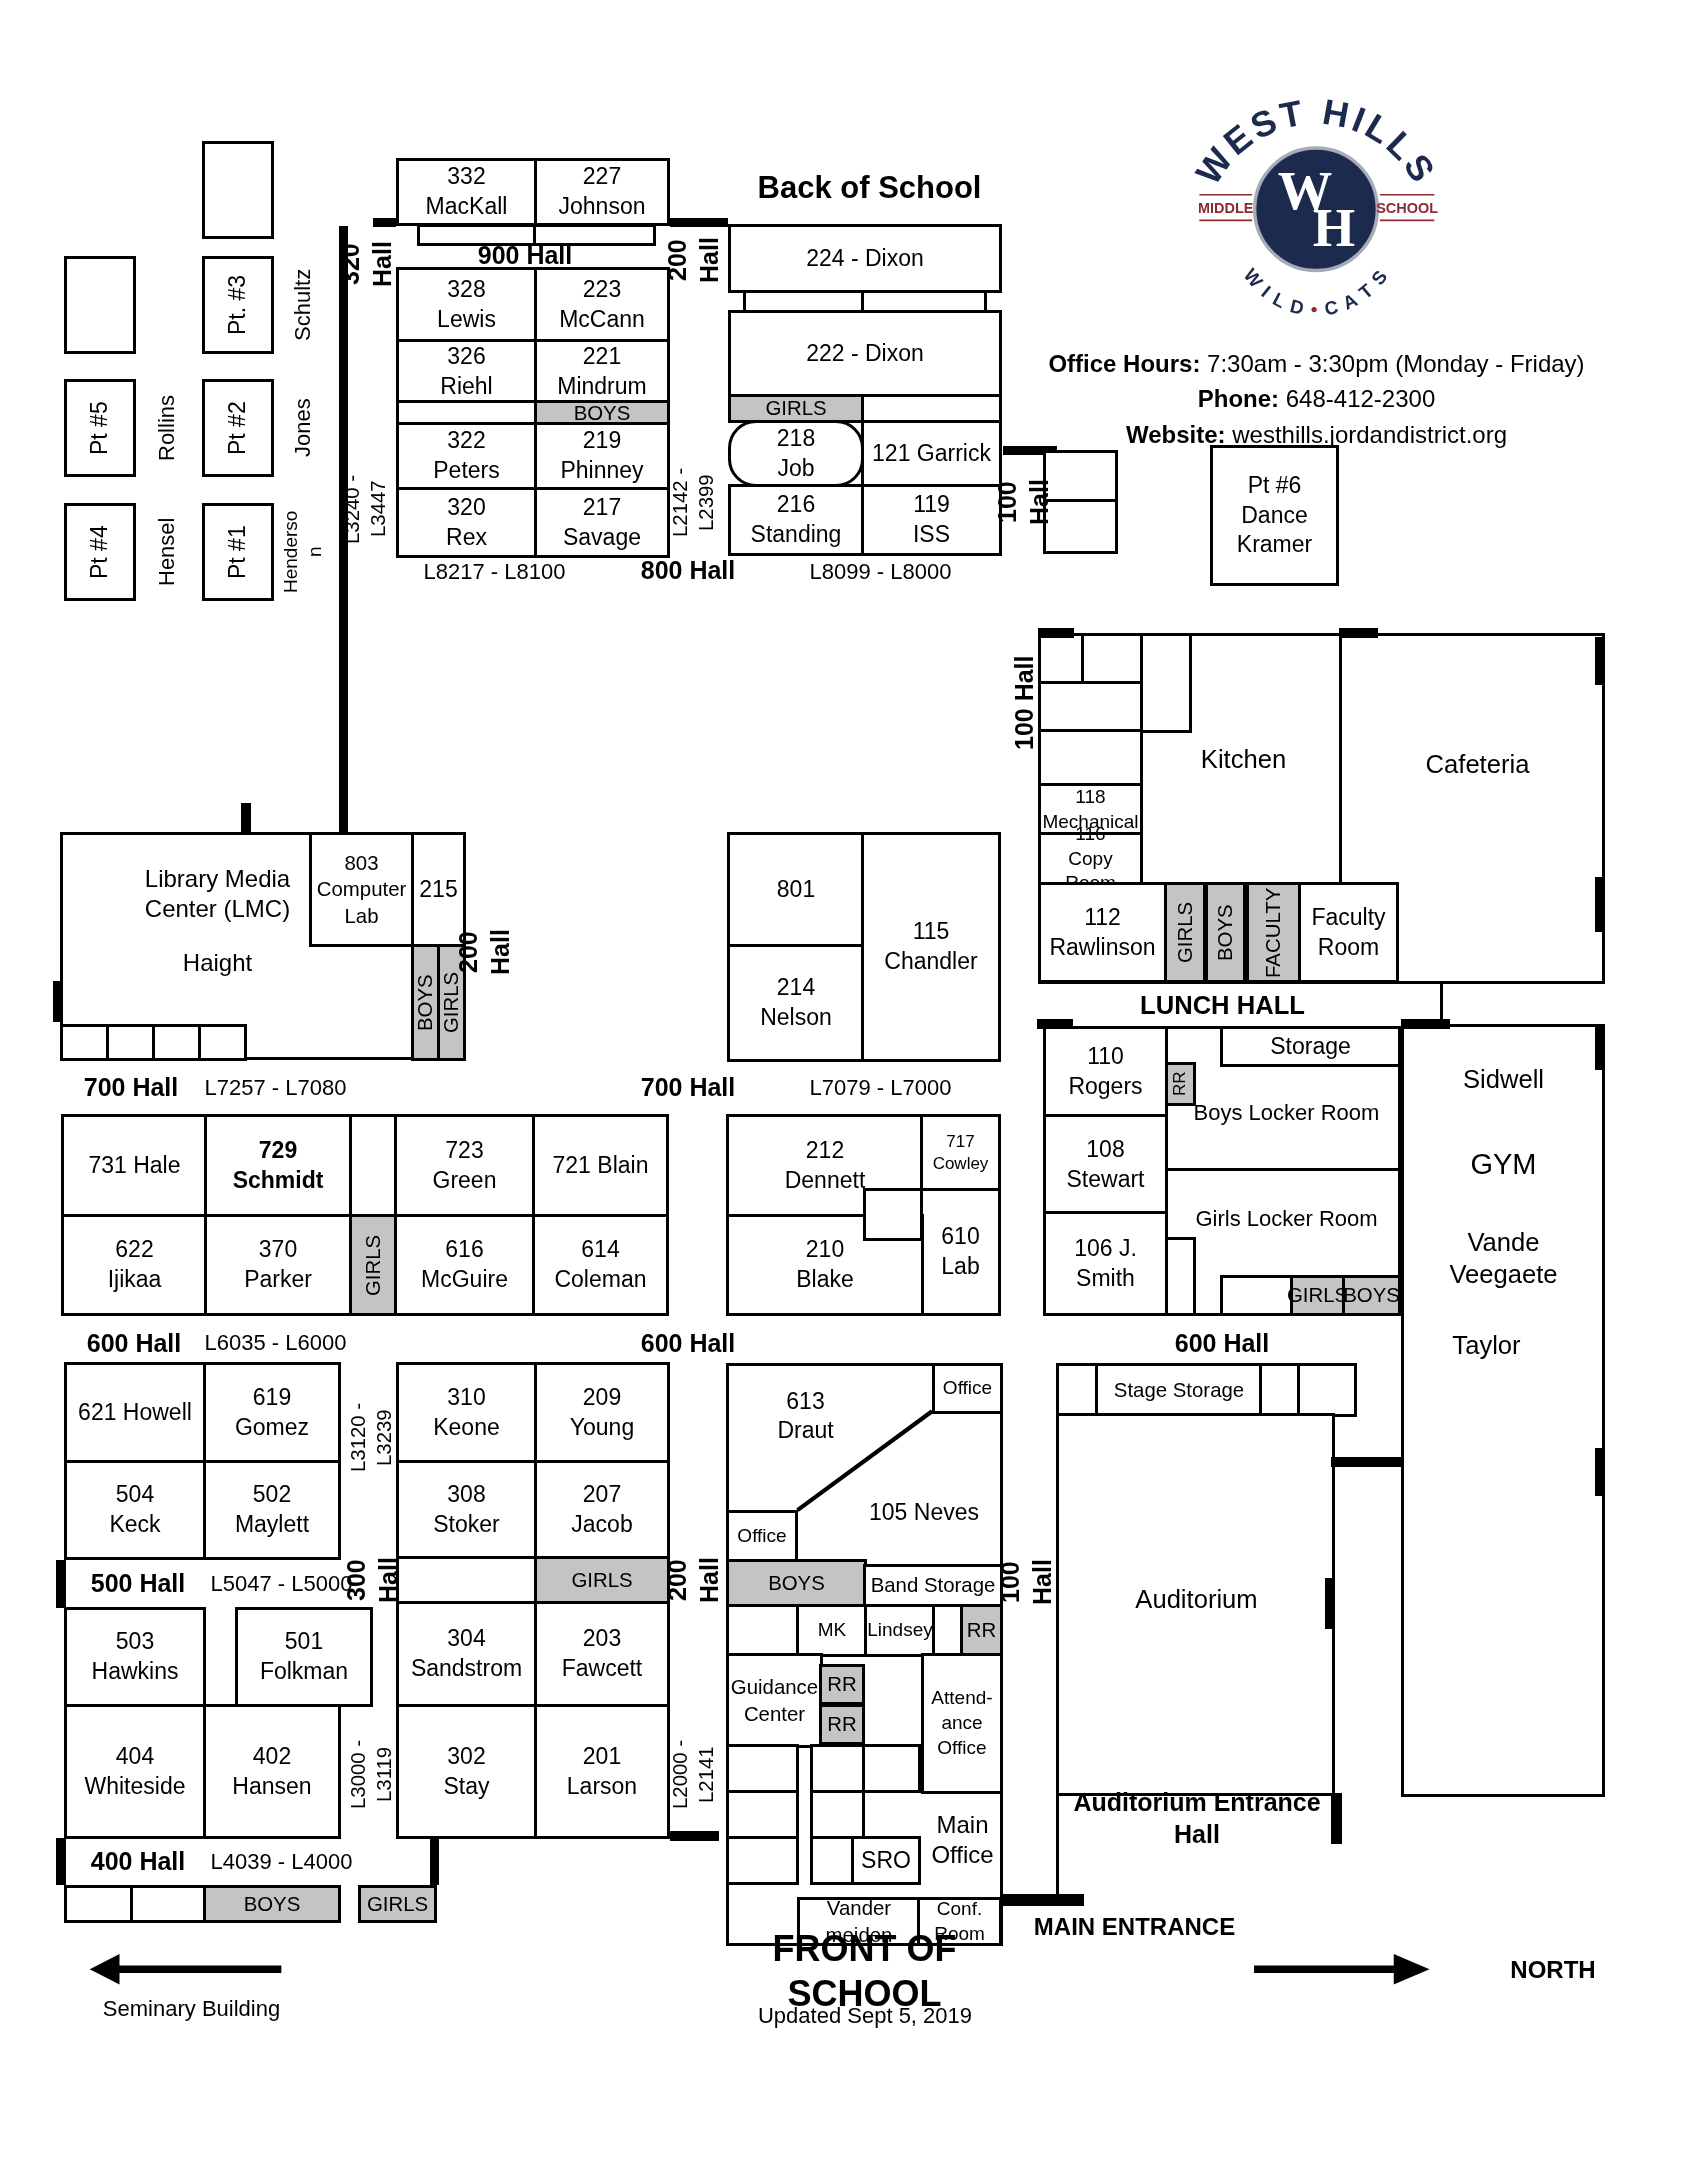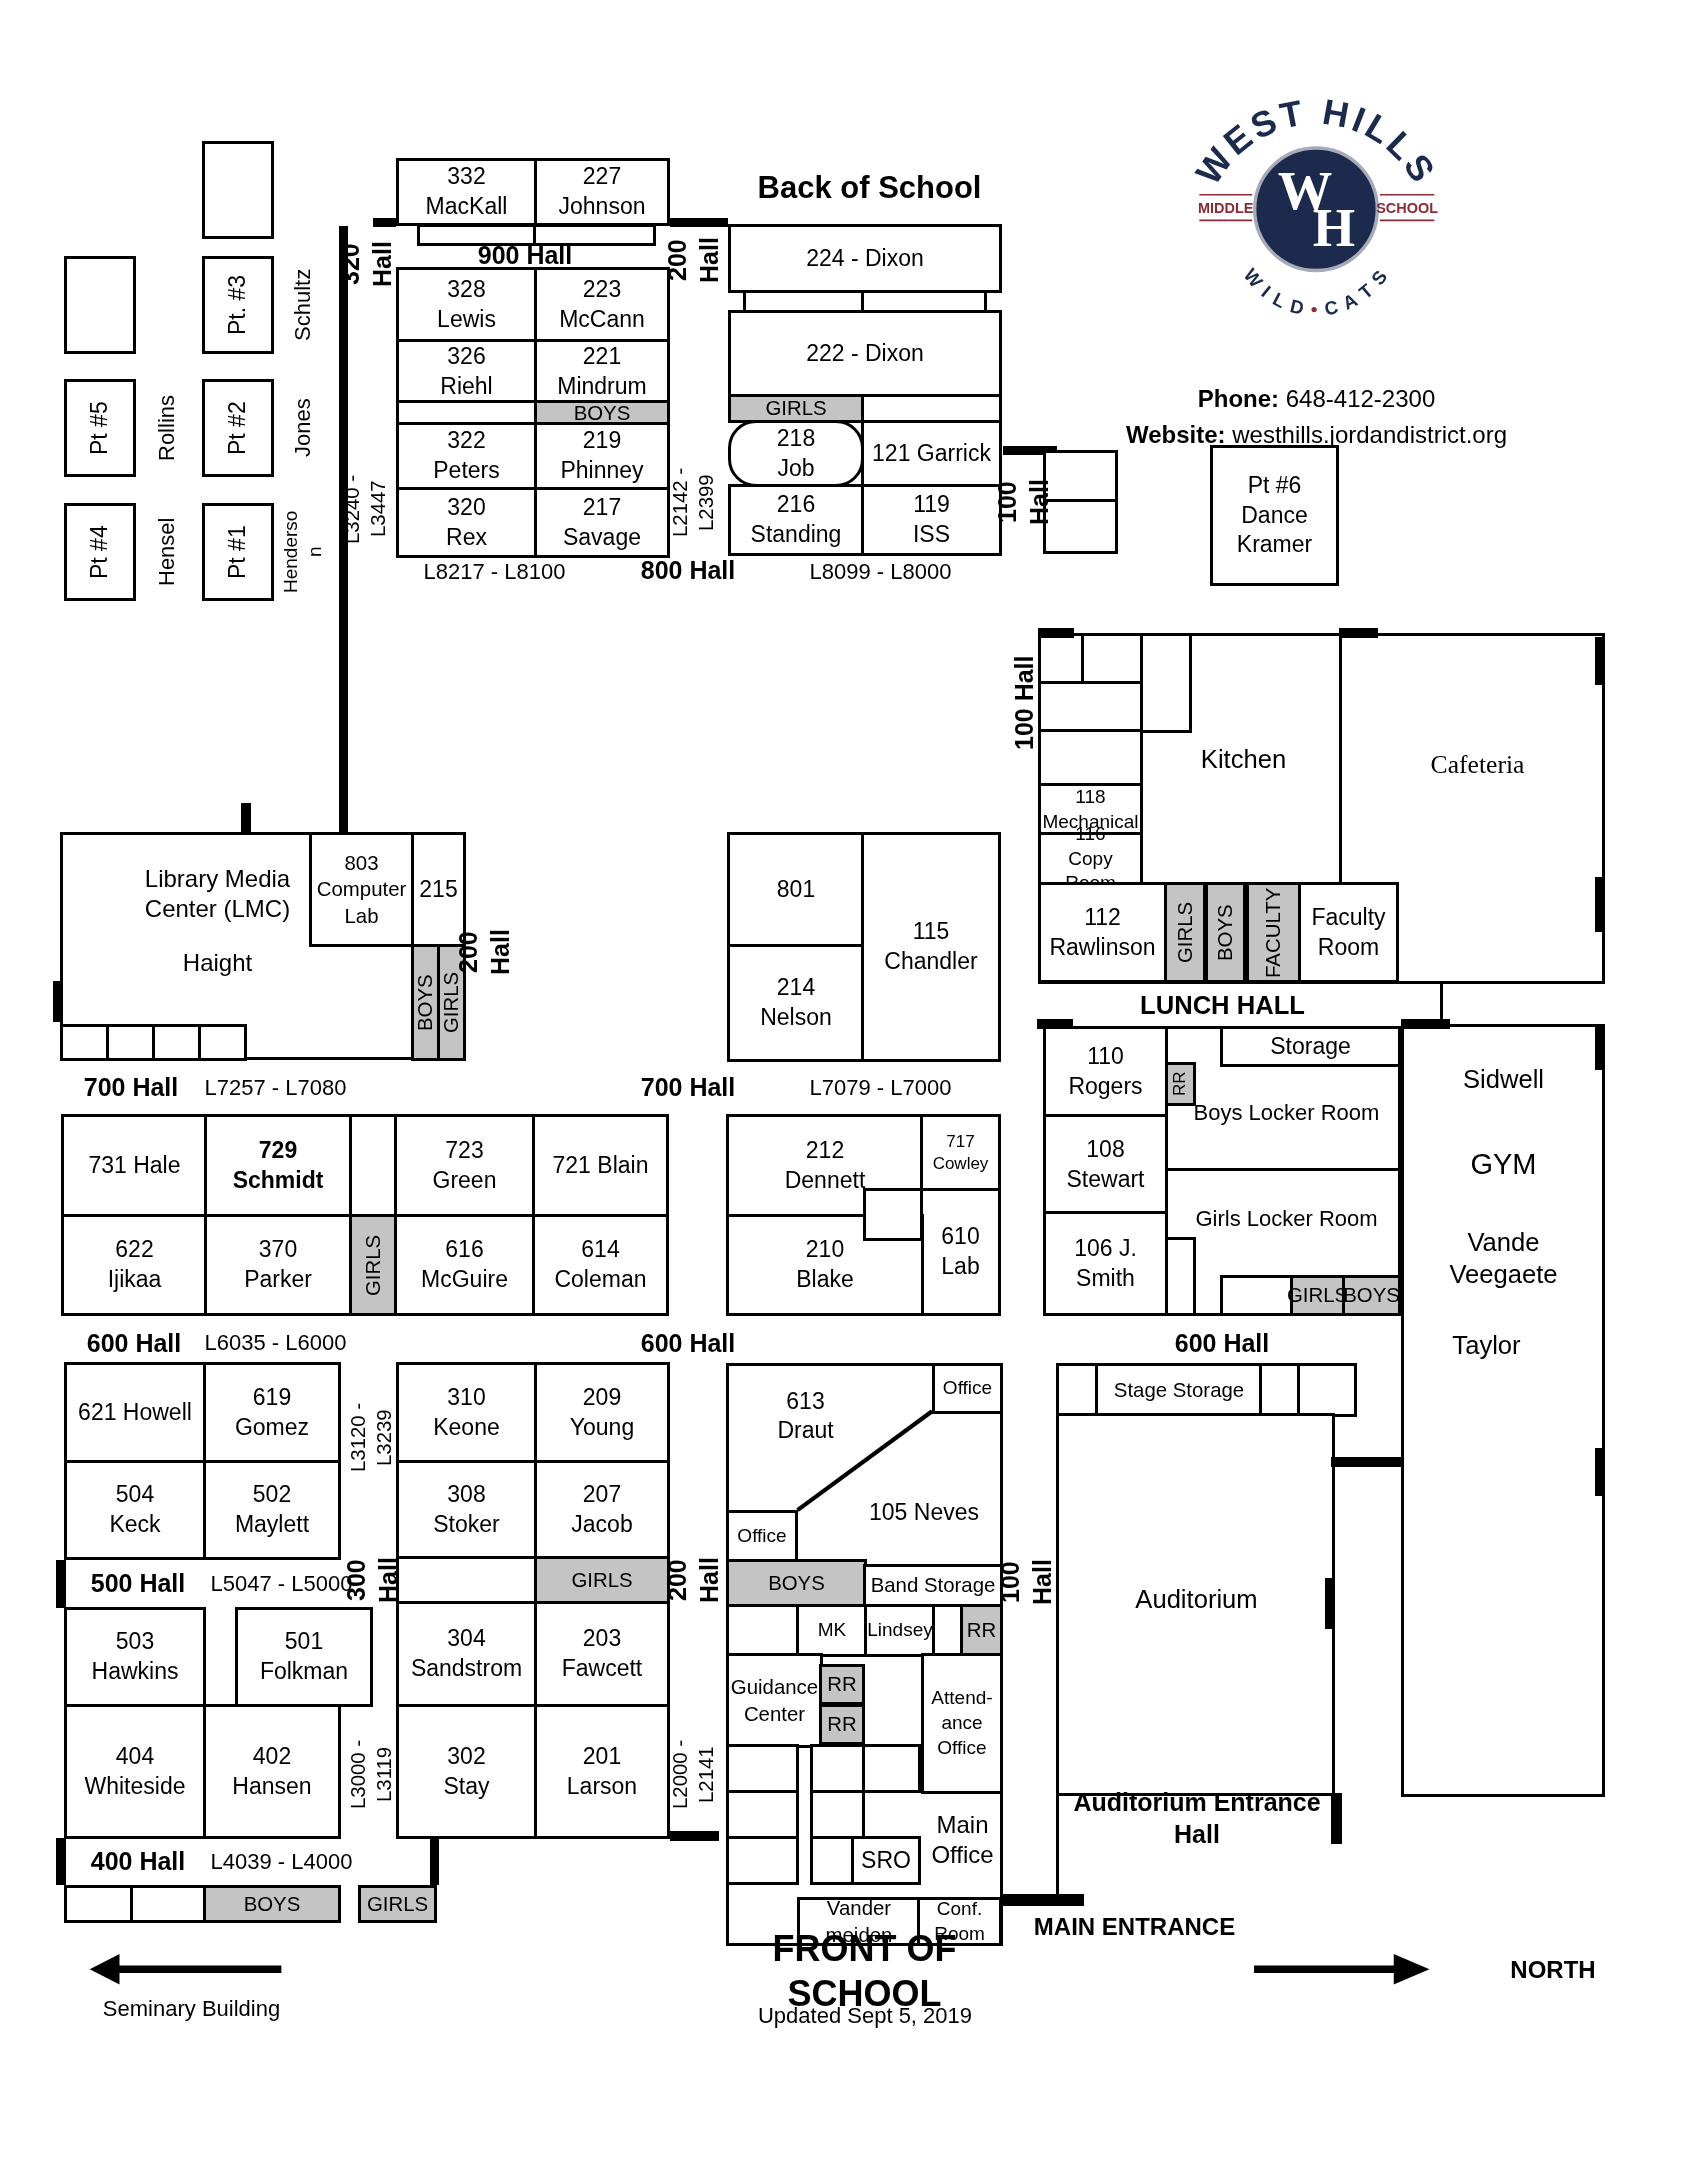--- a/index.html
+++ b/index.html
@@ -43,20 +43,23 @@
       <text x="49" y="140" font-size="17" font-weight="bold" fill="#8e2a33" text-anchor="middle">MIDDLE</text>
       <line x1="18" y1="148" x2="80" y2="148" stroke="#8e2a33" stroke-width="2"></line>
     </g>
     <g>
       <line x1="230" y1="118" x2="294" y2="118" stroke="#8e2a33" stroke-width="2"></line>
       <text x="262" y="140" font-size="17" font-weight="bold" fill="#8e2a33" text-anchor="middle">SCHOOL</text>
       <line x1="230" y1="148" x2="294" y2="148" stroke="#8e2a33" stroke-width="2"></line>
     </g>
   </svg>
 
+  <div class="lb" style="left:1048px;top:348px;width:537px;height:31px;font-size:24px;">
+    <span class="b">Office Hours:</span>&nbsp;<span>7:30am - 3:30pm (Monday - Friday)</span>
+  </div>
   <div class="lb" style="left:1048px;top:383px;width:537px;height:31px;font-size:24px;">
     <span class="b">Phone:</span>&nbsp;<span>648-412-2300</span>
   </div>
   <div class="lb" style="left:1048px;top:419px;width:537px;height:31px;font-size:24px;">
     <span class="b">Website:</span>&nbsp;<span>westhills.jordandistrict.org</span>
   </div>
 
   <div class="lb b" style="left:750px;top:170px;width:239px;height:37px;font-size:31px;">Back of School</div>
 
   <div class="r" style="left:64px;top:256px;width:72px;height:98px;"></div>
@@ -149,21 +152,21 @@
   <div class="r s22" style="left:1038px;top:832px;width:105px;height:54px;">116
 Copy Room</div>
   <div class="r" style="left:1038px;top:882px;width:129px;height:101px;">112
 Rawlinson</div>
   <div class="r gray v s24" style="left:1164px;top:882px;width:42px;height:101px;">GIRLS</div>
   <div class="r gray v s24" style="left:1205px;top:882px;width:41px;height:101px;">BOYS</div>
   <div class="r gray v s24" style="left:1246px;top:882px;width:55px;height:101px;">FACULTY</div>
   <div class="r" style="left:1298px;top:882px;width:101px;height:101px;">Faculty
 Room</div>
   <div class="lb" style="left:1184px;top:745px;width:119px;height:30px;font-size:25.6px;">Kitchen</div>
-  <div class="lb" style="left:1405px;top:750px;width:145px;height:30px;font-size:25.6px;font-family:Liberation Serif, serif;">Cafeteria</div>
+  <div class="lb" style="left:1405px;top:750px;width:145px;height:30px;font-size:25.6px;">Cafeteria</div>
   <div class="lb v b" style="left:1010px;top:654px;width:29px;height:98px;font-size:25px;">100 Hall</div>
   <div class="lb b" style="left:1133px;top:991px;width:179px;height:29px;font-size:25.6px;">LUNCH HALL</div>
 
   <div class="wall" style="left:1038px;top:628px;width:36px;height:10.2px;"></div>
   <div class="wall" style="left:1339px;top:628px;width:39px;height:10.2px;"></div>
   <div class="wall" style="left:1595px;top:637px;width:10.2px;height:48px;"></div>
   <div class="wall" style="left:1595px;top:877px;width:10.2px;height:55px;"></div>
   <div class="line" style="left:1440px;top:984px;width:3.4px;height:40px;"></div>
 
   <div class="wall" style="left:241px;top:803px;width:10.2px;height:31px;"></div>

